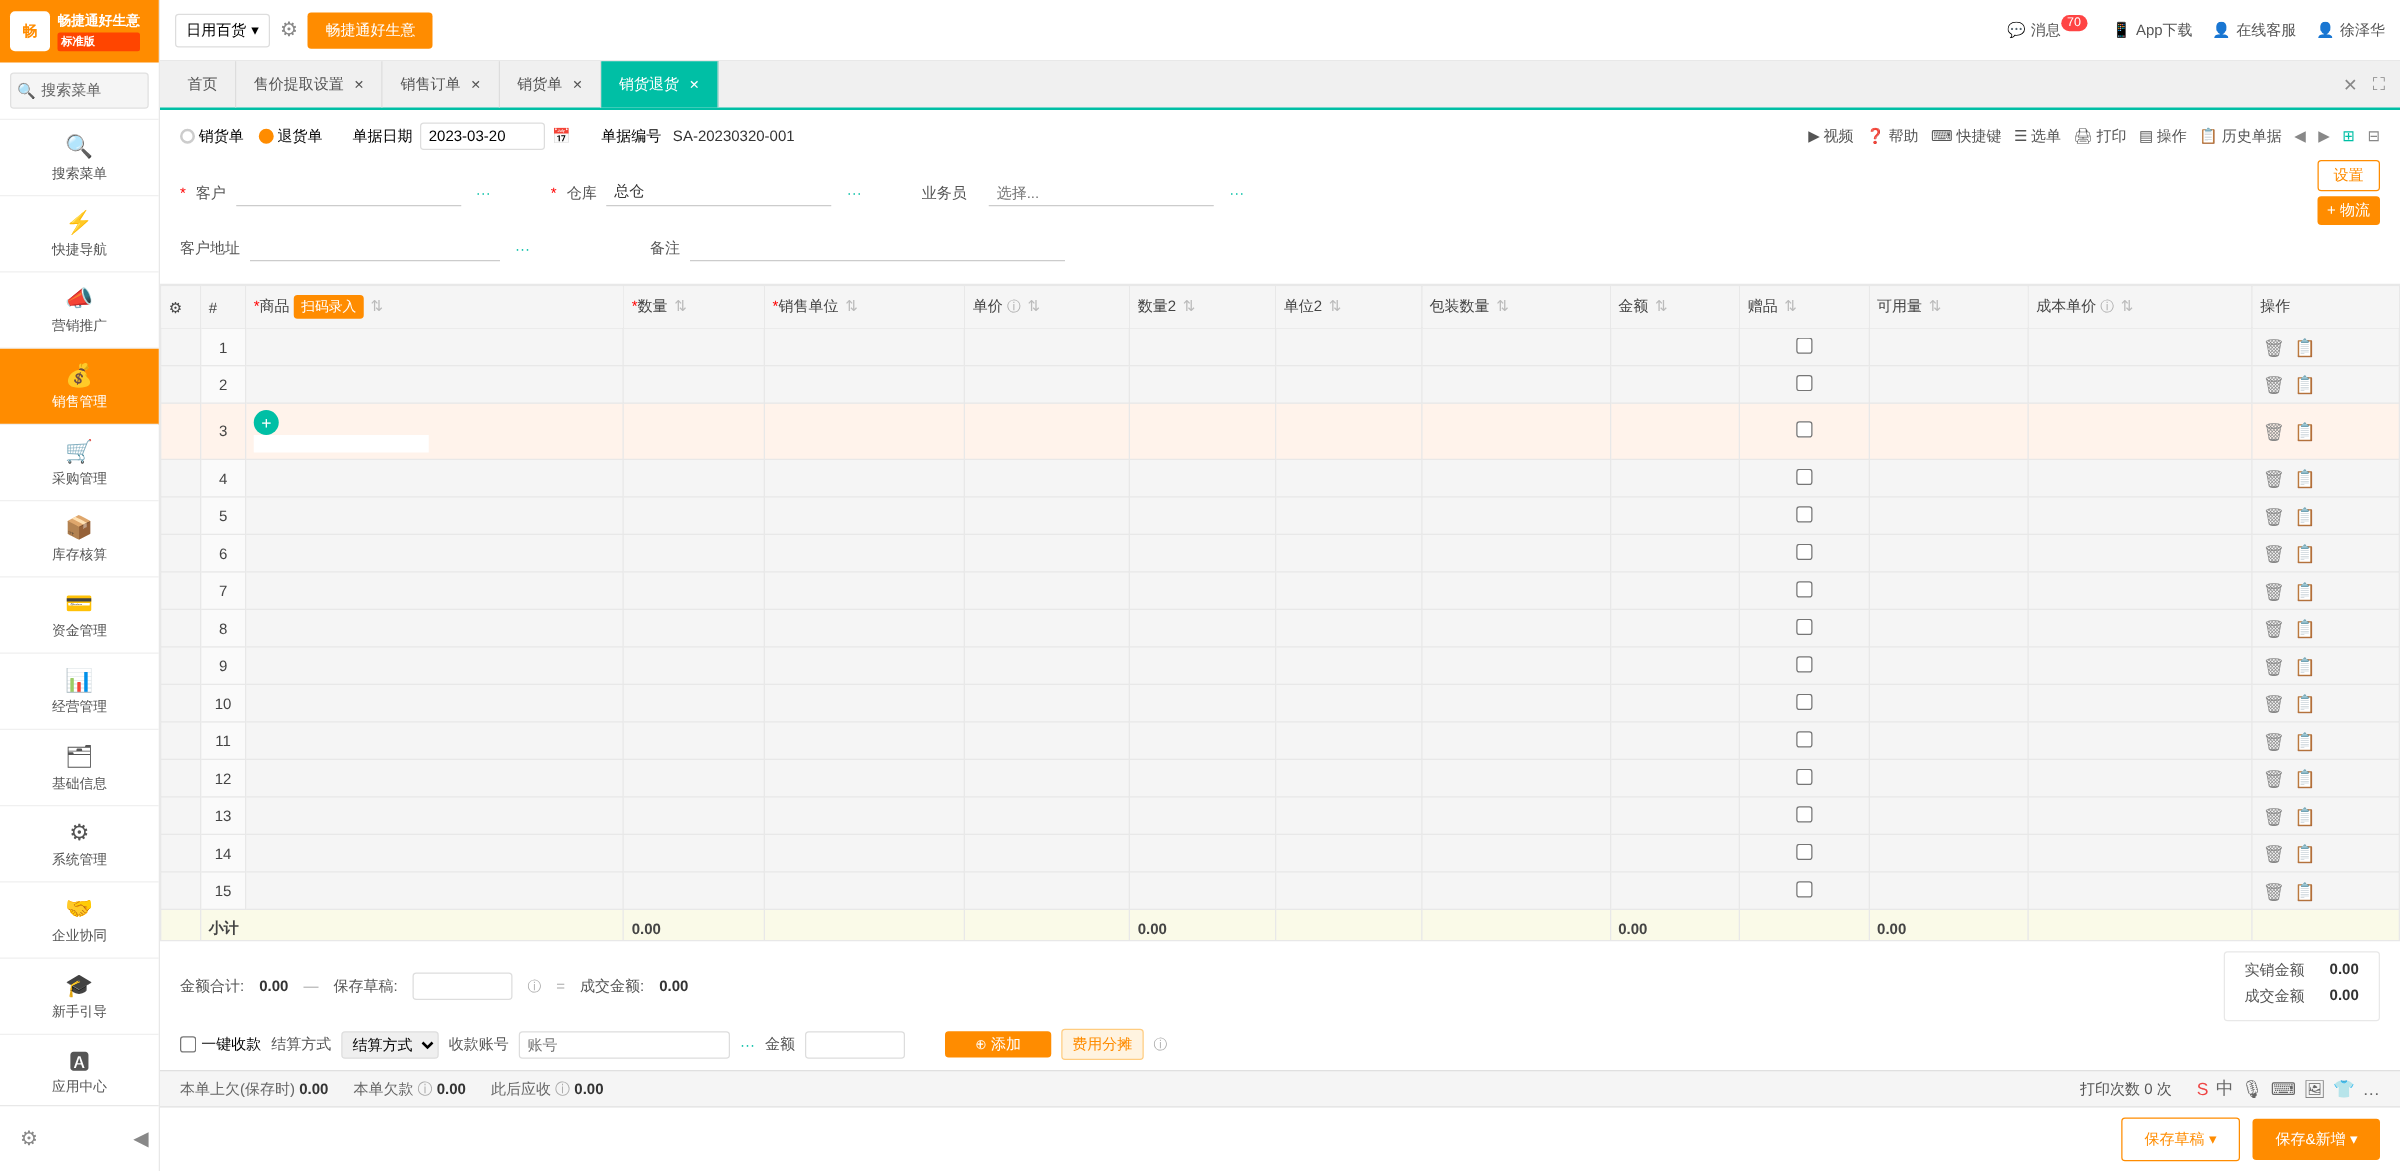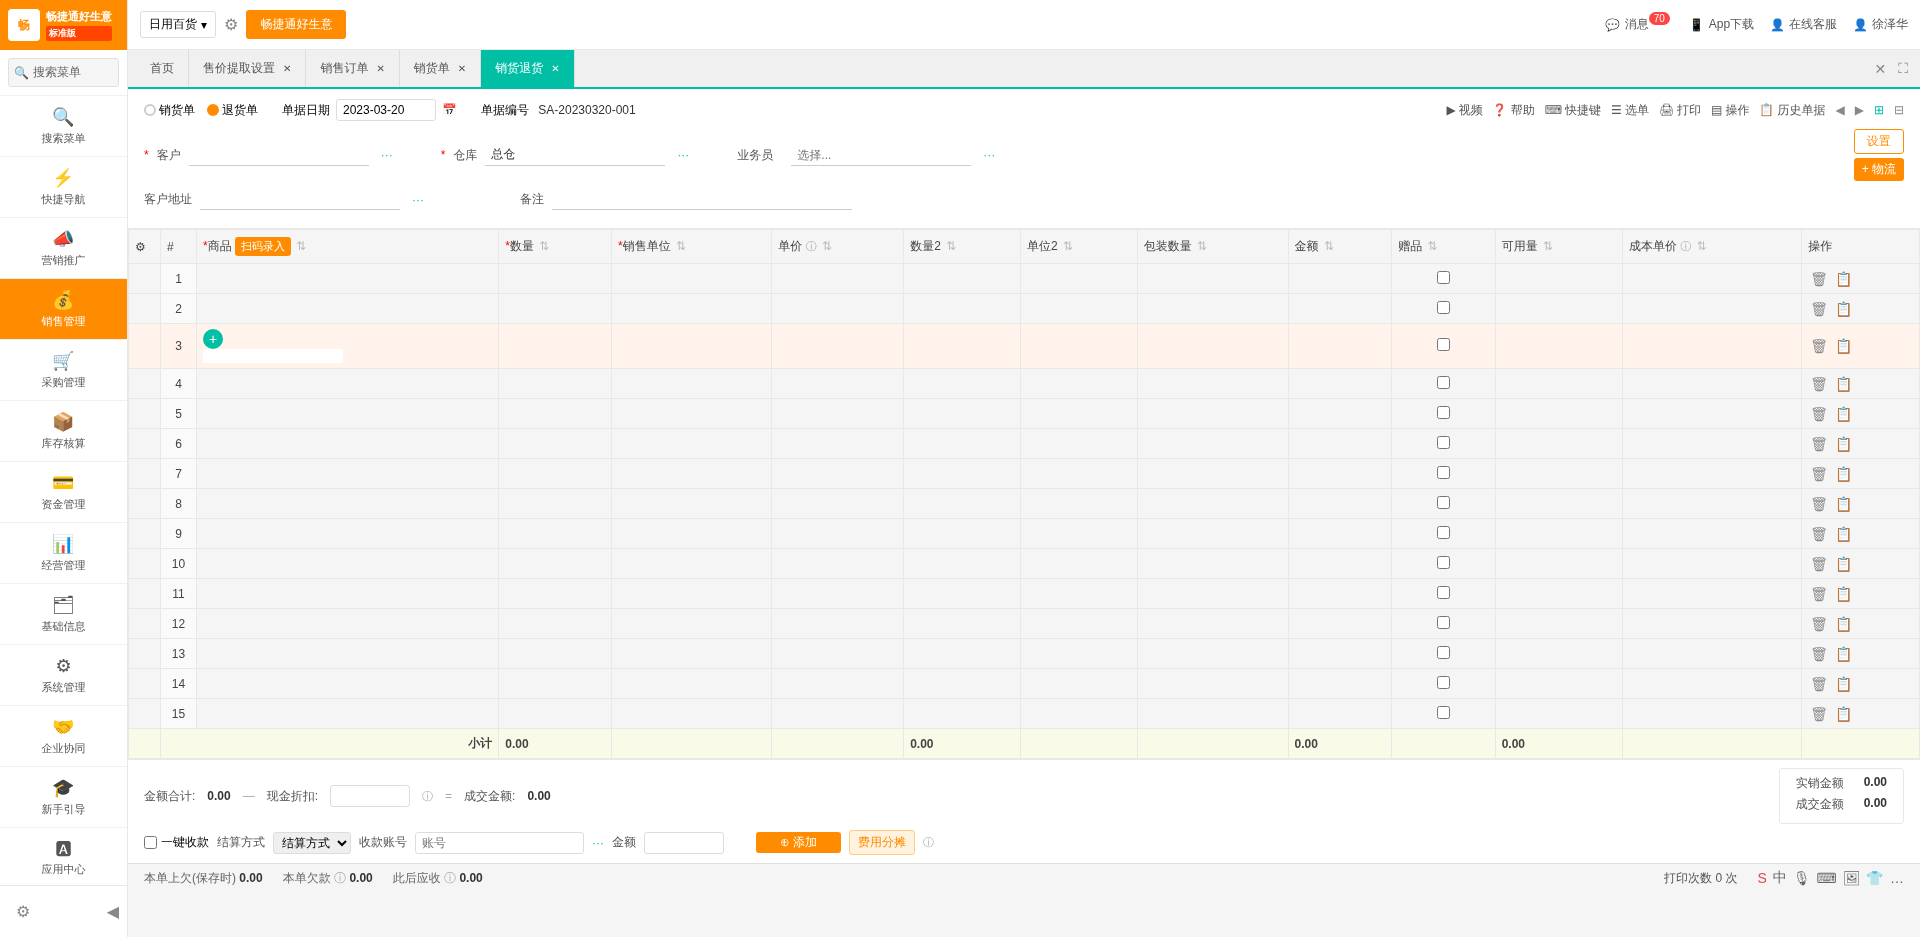--- a/index.html
+++ b/index.html
@@ -701,21 +701,21 @@
     </td>
     <td></td>
     <td></td>
     <td>
       <span class="action-icon">🗑</span>
       <span class="action-icon">📋</span>
     </td>
   </tr>
           <tr class="subtotal-row">
   <td></td>
-  <td colspan="2" style="text-align:right;font-weight:bold;">小计</td>
+  <td colspan="2" style="text-align:left;font-weight:bold;">小计</td>
   <td>0.00</td>
   <td></td>
   <td></td>
   <td>0.00</td>
   <td></td>
   <td></td>
   <td>0.00</td>
   <td></td>
   <td>0.00</td>
   <td></td>
@@ -723,21 +723,21 @@
 </tr>
         </tbody>
     </table>
   </div>
 
   <div class="bottom-area">
     <div class="bottom-row1">
       <span class="amount-label">金额合计:</span>
       <span class="amount-value">0.00</span>
       <span class="minus-icon">—</span>
-      <span class="amount-label">现金折扣:</span>
+      <span class="amount-label">保存草稿:</span>
       <input type="text" style="width: 80px; border: 1px solid rgb(221, 221, 221); border-radius: 3px; padding: 3px 6px;">
       <span class="info-icon">ⓘ</span>
       <span class="equals-icon">=</span>
       <span class="amount-label">成交金额:</span>
       <span class="amount-value">0.00</span>
       <div style="margin-left:auto;background:#fff;border:1px solid #e8e8e8;padding:6px 16px;border-radius:3px;">
         <div class="summary-row">
           <span class="summary-label">实销金额</span>
           <span class="summary-value">0.00</span>
         </div>
@@ -794,14 +794,24 @@
       <span style="font-size:14px;color:#e44;">S</span>
       <span style="font-size:14px;">中</span>
       <span style="font-size:14px;">🎙</span>
       <span style="font-size:14px;">⌨</span>
       <span style="font-size:14px;">🖼</span>
       <span style="font-size:14px;">👕</span>
       <span style="font-size:14px;">…</span>
     </span>
   </div>
 
+  <div class="footer">
+    <button class="btn-save-draft">
+      <span>保存草稿</span>
+      <span> ▾</span>
+    </button>
+    <button class="btn-save-new">
+      <span>保存&amp;新增</span>
+      <span> ▾</span>
+    </button>
+  </div>
 
 </div>
 
 </body></html>

